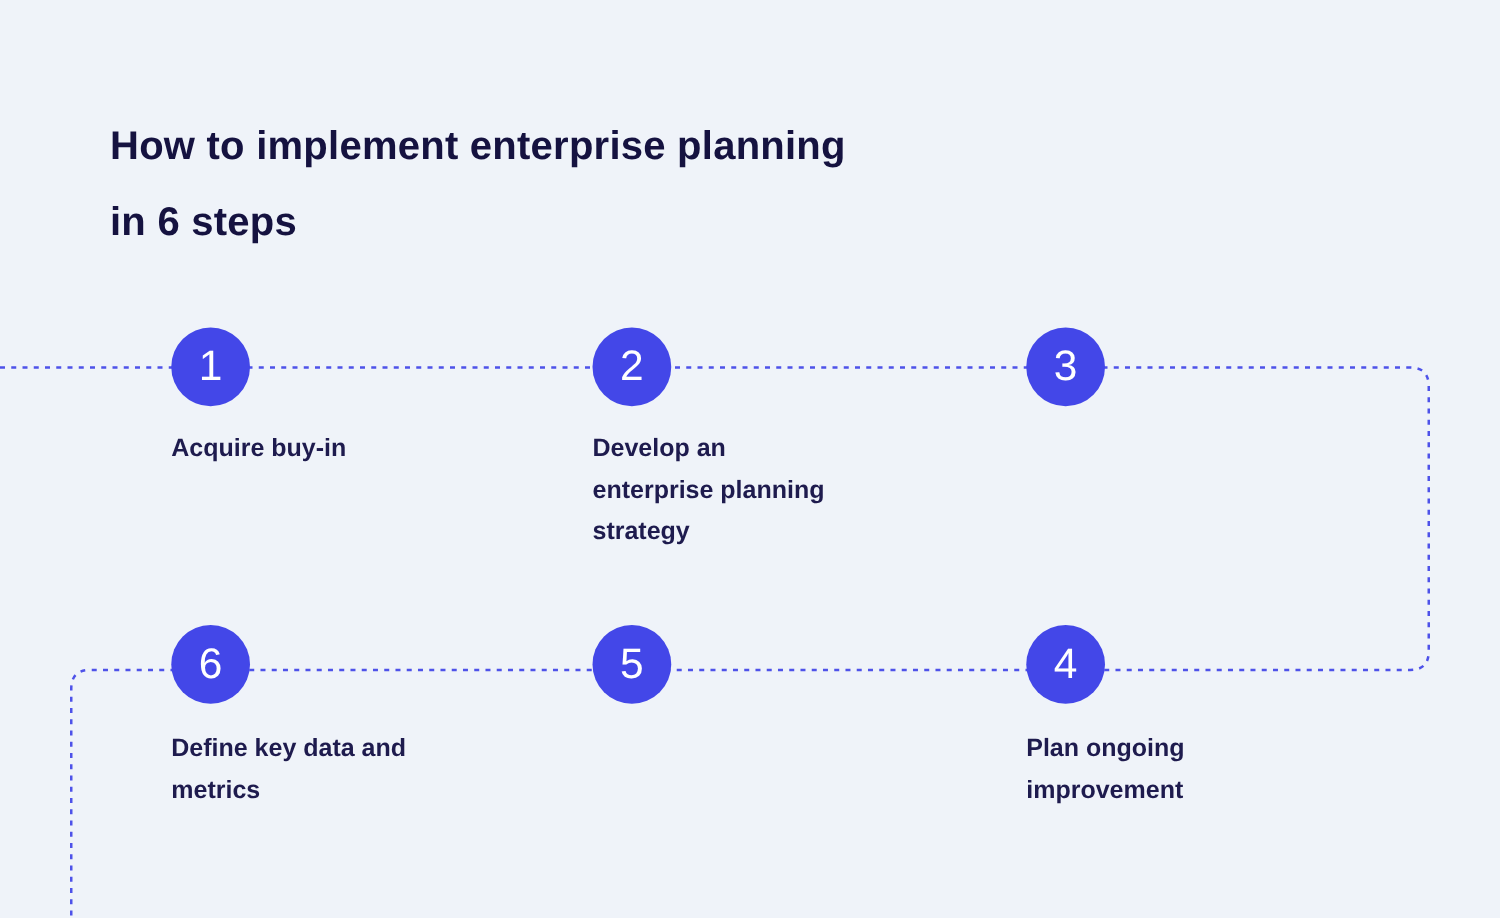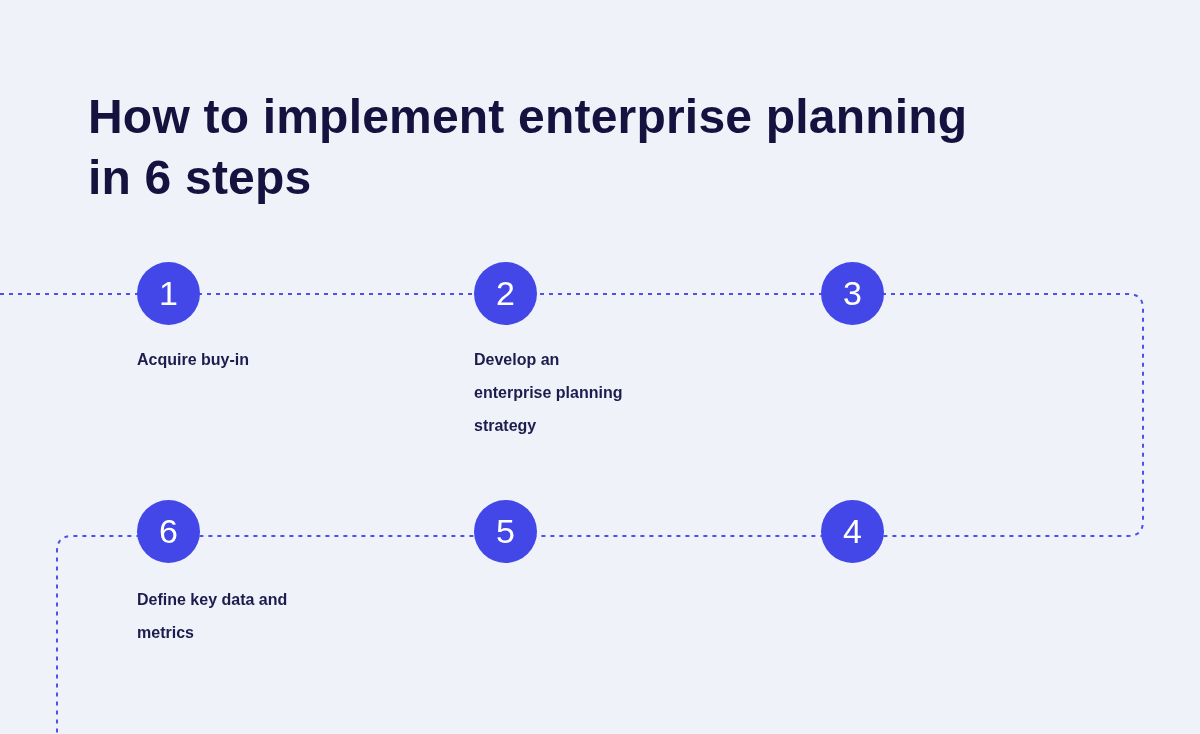--- a/index.html
+++ b/index.html
@@ -12,21 +12,21 @@
     width:1200px;
     height:734px;
     background:#eff3f9;
     overflow:hidden;
   }
   .title{
     position:absolute;
     left:88px;
     top:86px;
     margin:0;
-    font-size:48px;
+    font-size:32px;
     font-weight:700;
     line-height:61px;
     letter-spacing:0.2px;
     color:#151240;
     white-space:pre-line;
   }
   .connector-svg{
     position:absolute;
     left:0;top:0;
     width:1200px;height:734px;
@@ -47,21 +47,21 @@
     align-items:center;
     justify-content:center;
     font-size:34px;
     font-weight:400;
     line-height:1;
     padding-bottom:2px;
     box-sizing:border-box;
   }
   .step-label{
     margin-top:18px;
-    font-size:16px;
+    font-size:20px;
     font-weight:700;
     line-height:33px;
     color:#1e1b4e;
     white-space:pre-line;
   }
   .row2 .step-label{margin-top:20px;}
 </style>
 </head>
 <body>
 
@@ -95,15 +95,17 @@
     <div class="step-label">Define key data and
 metrics</div>
   </div>
 
   <div class="step row2" style="left:474px;top:500px;">
     <div class="step-circle" style="background-color: rgb(67, 71, 232);">5</div>
   </div>
 
   <div class="step row2" style="left:821px;top:500px;">
     <div class="step-circle" style="background-color: rgb(67, 71, 232);">4</div>
+    <div class="step-label">Plan ongoing
+improvement</div>
   </div>
 
 </div>
 
 </body></html>

